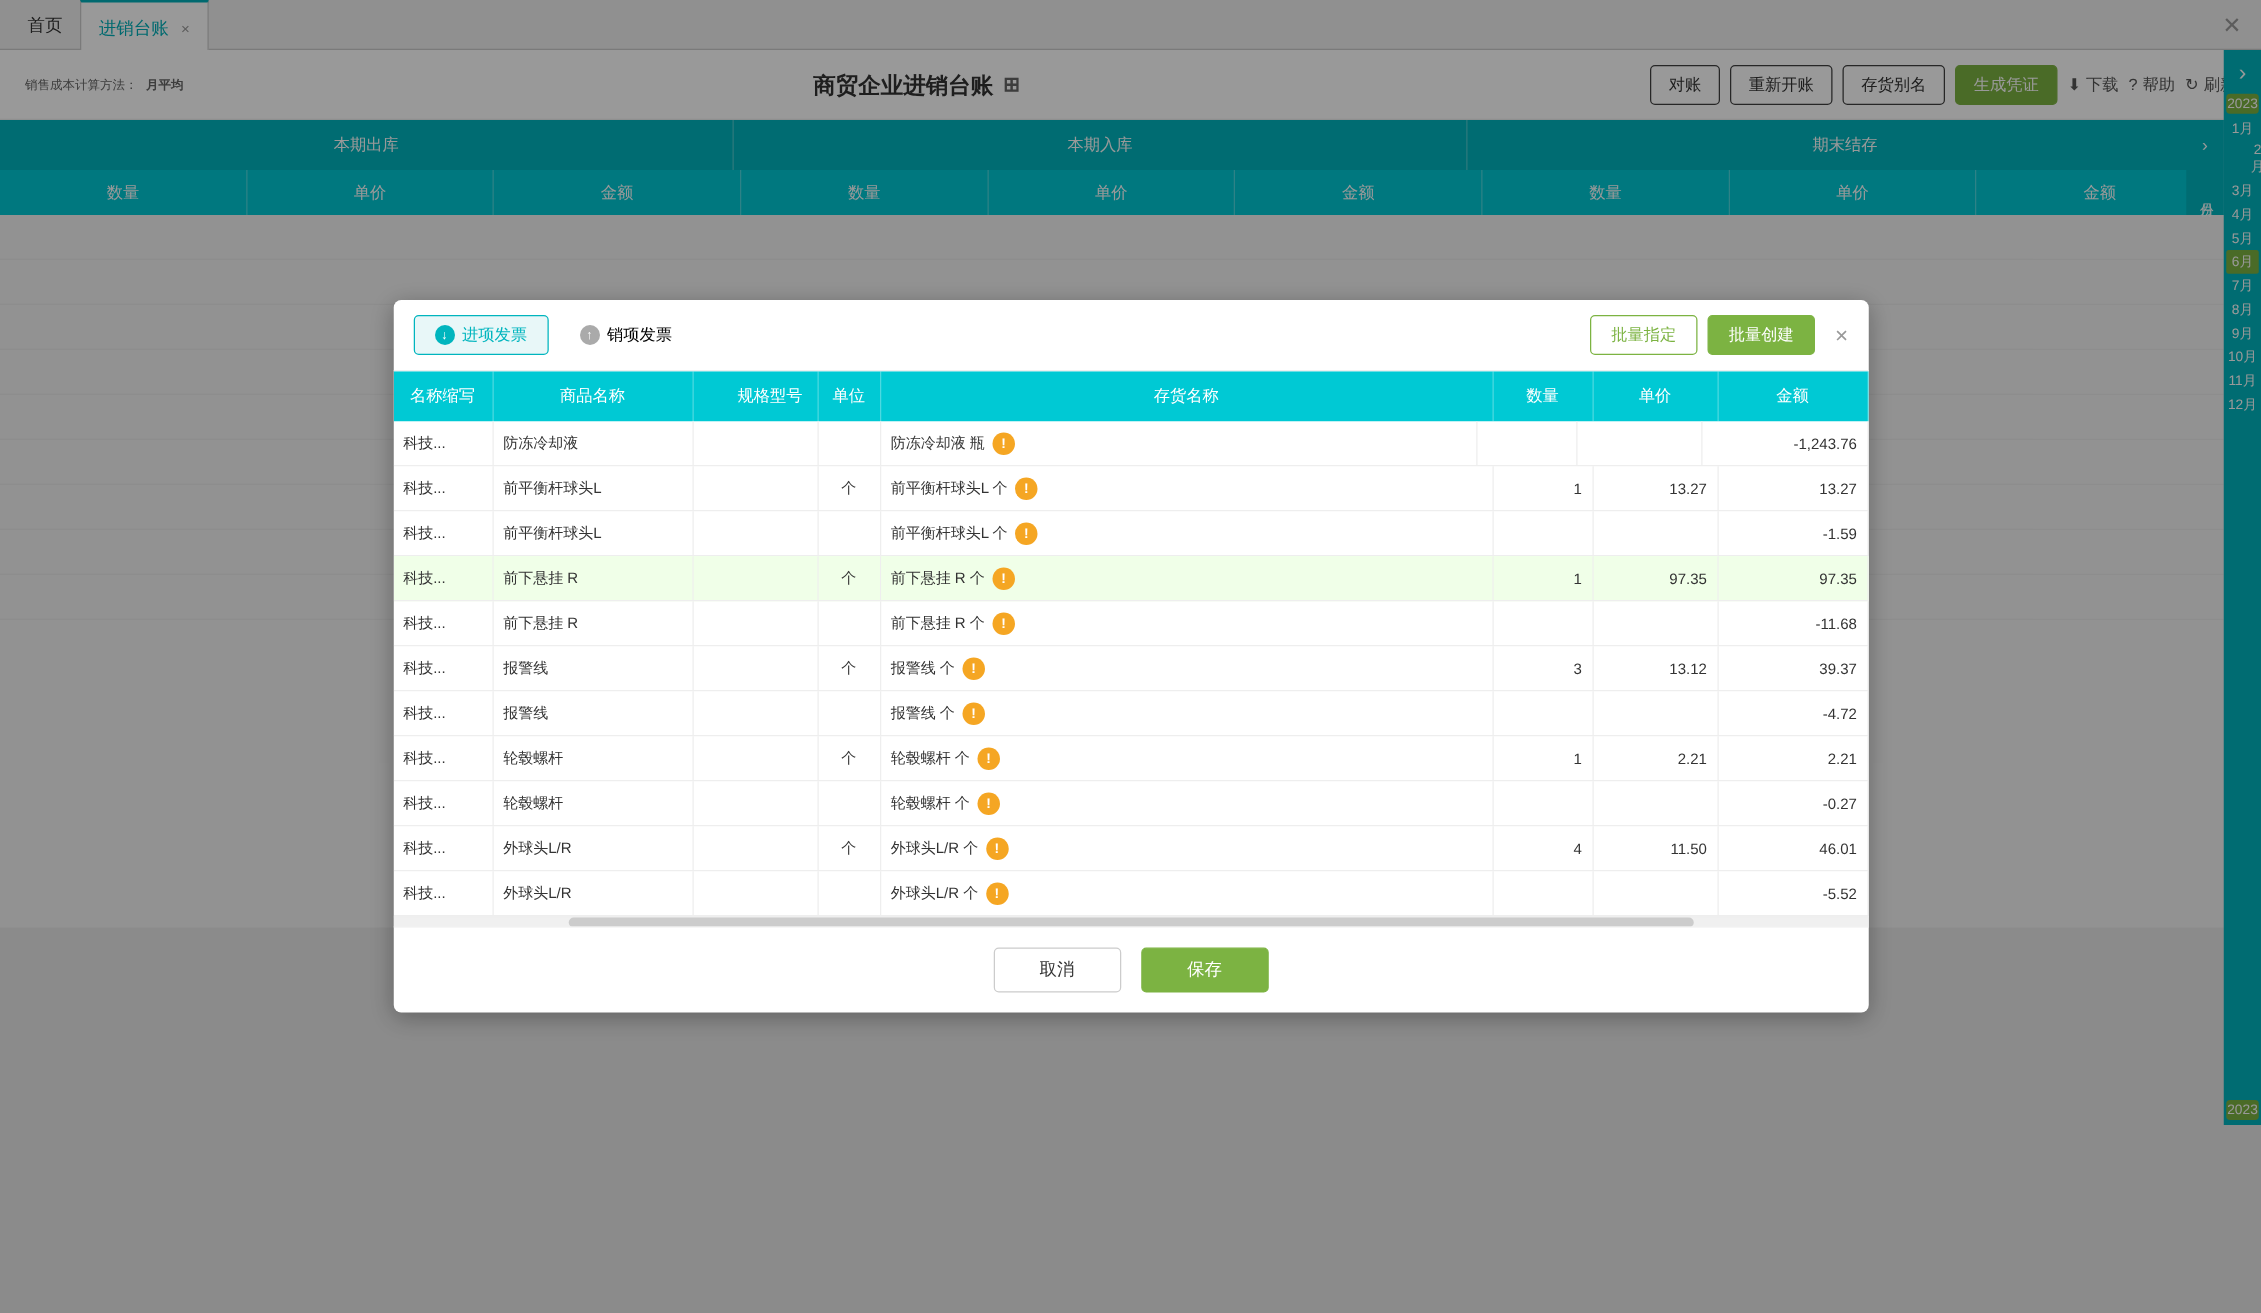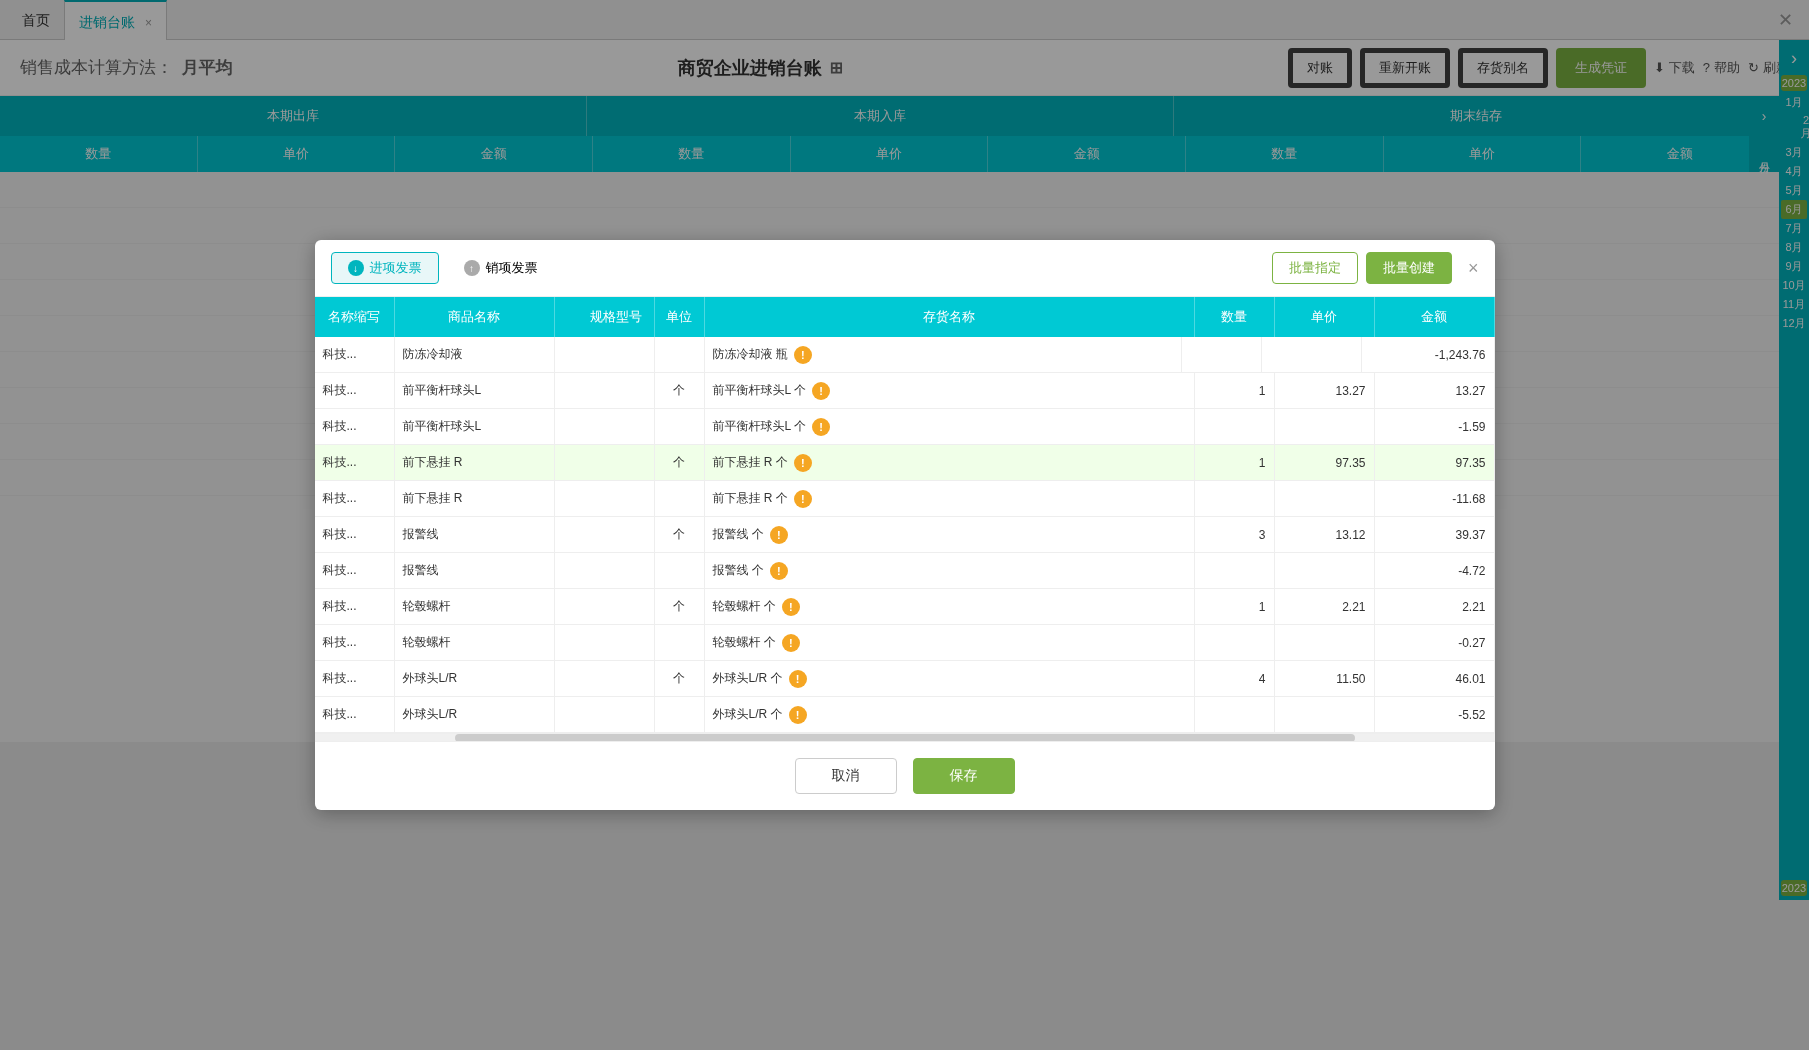--- a/index.html
+++ b/index.html
@@ -57,42 +57,42 @@
     
     .toolbar {
       display: flex;
       align-items: center;
       padding: 12px 20px;
       background: #fff;
       border-bottom: 1px solid #eee;
       height: 56px;
     }
     .toolbar-left {
-      font-size: 17px;
+      font-size: 10px;
       color: #666;
     }
     .toolbar-center {
       flex: 1;
       display: flex;
       justify-content: center;
       align-items: center;
       gap: 8px;
       font-size: 18px;
       font-weight: bold;
       color: #333;
     }
     .toolbar-right {
       display: flex;
       align-items: center;
       gap: 8px;
     }
     .btn {
       padding: 6px 14px;
       border-radius: 4px;
-      border: 5px solid #404040;
+      border: 1px solid #404040;
       background: #fff;
       cursor: pointer;
       font-size: 13px;
       color: #333;
     }
     .btn-primary {
       background: #7cb342;
       color: #fff;
       border-color: #7cb342;
     }

